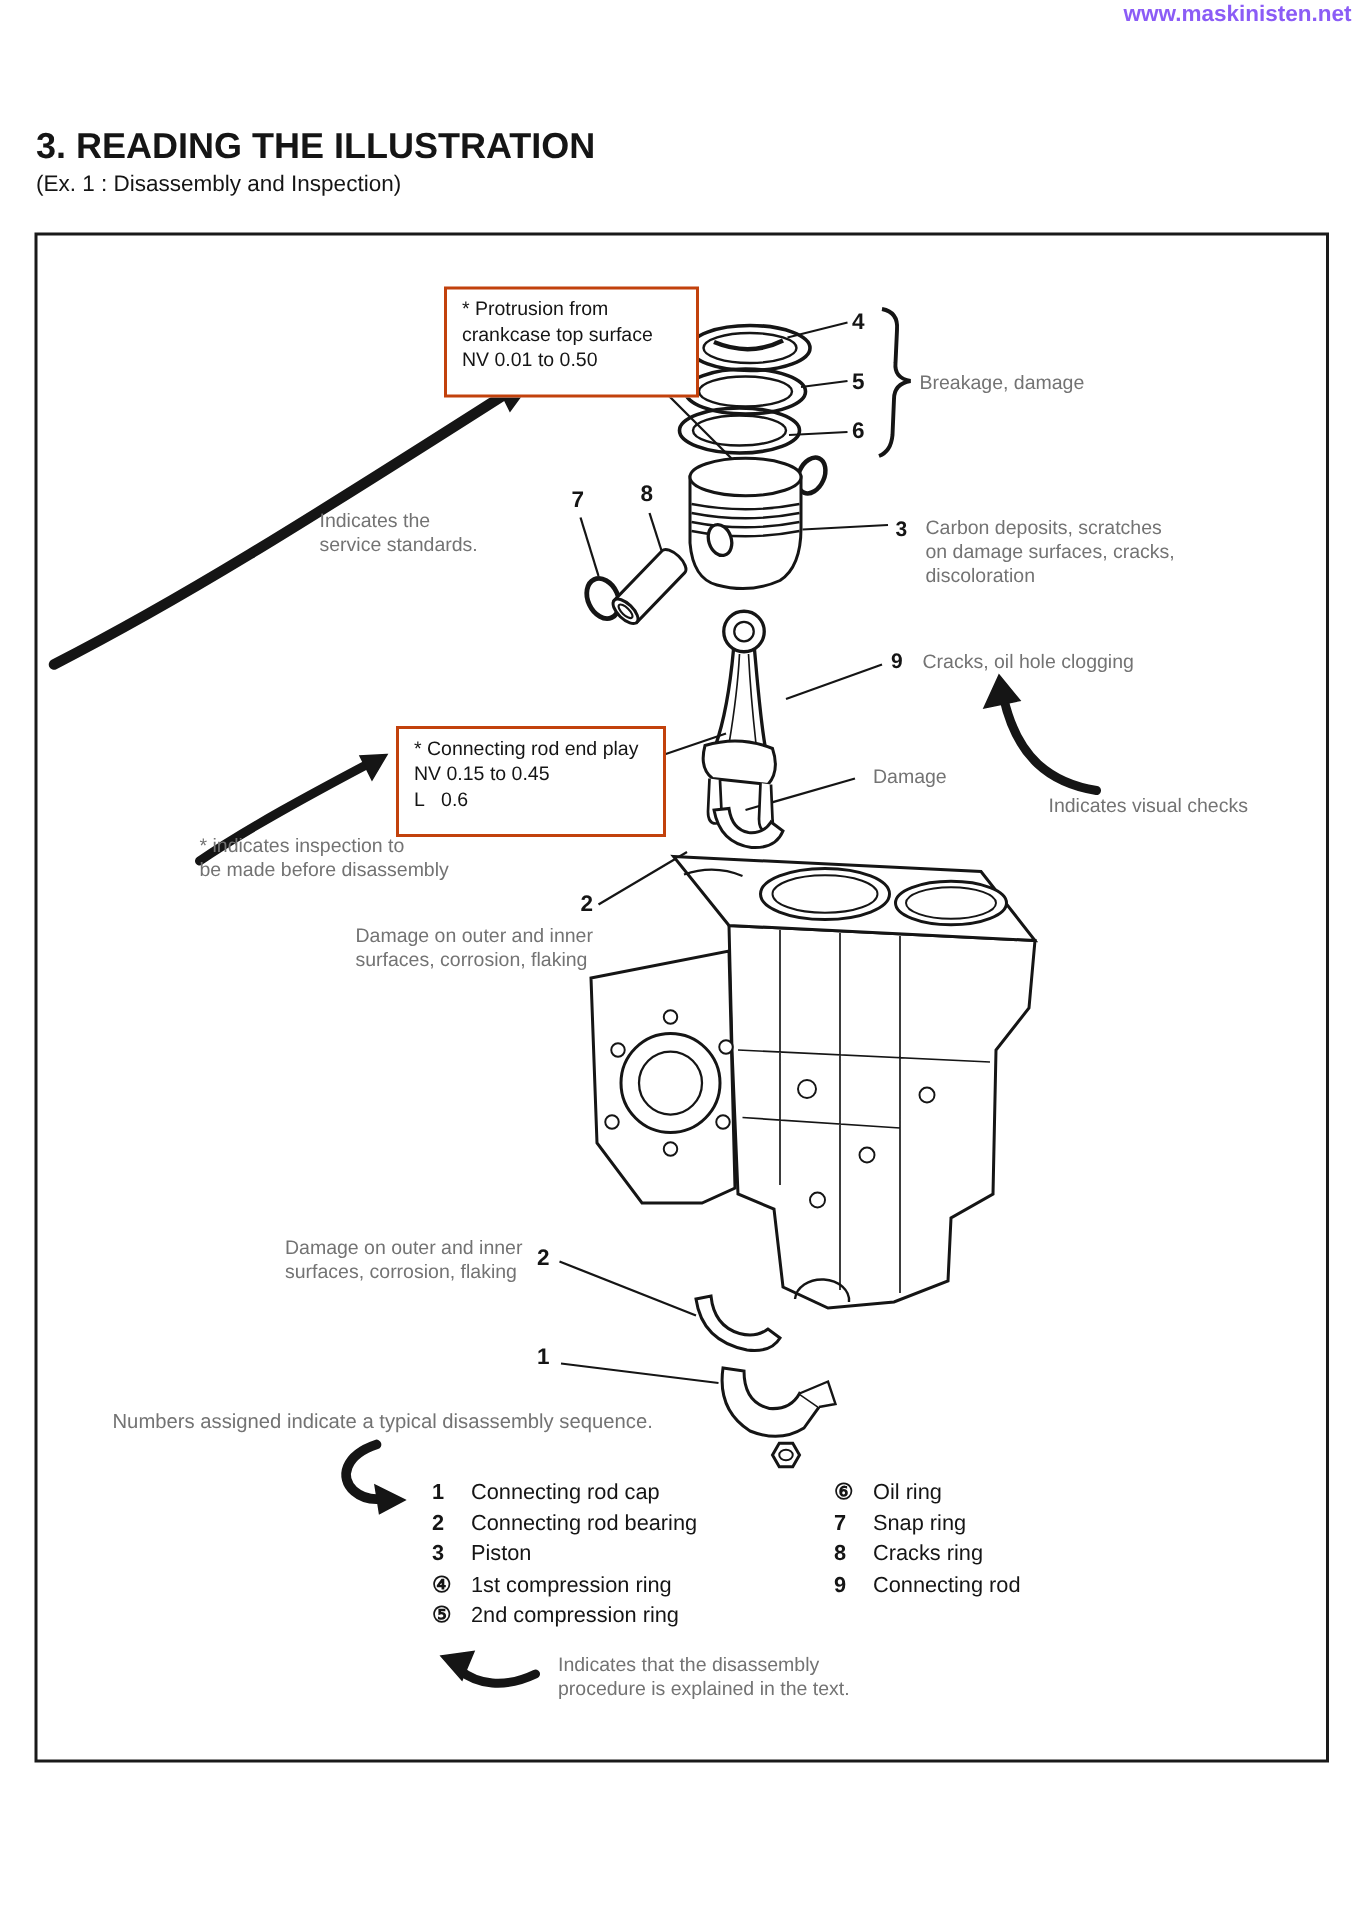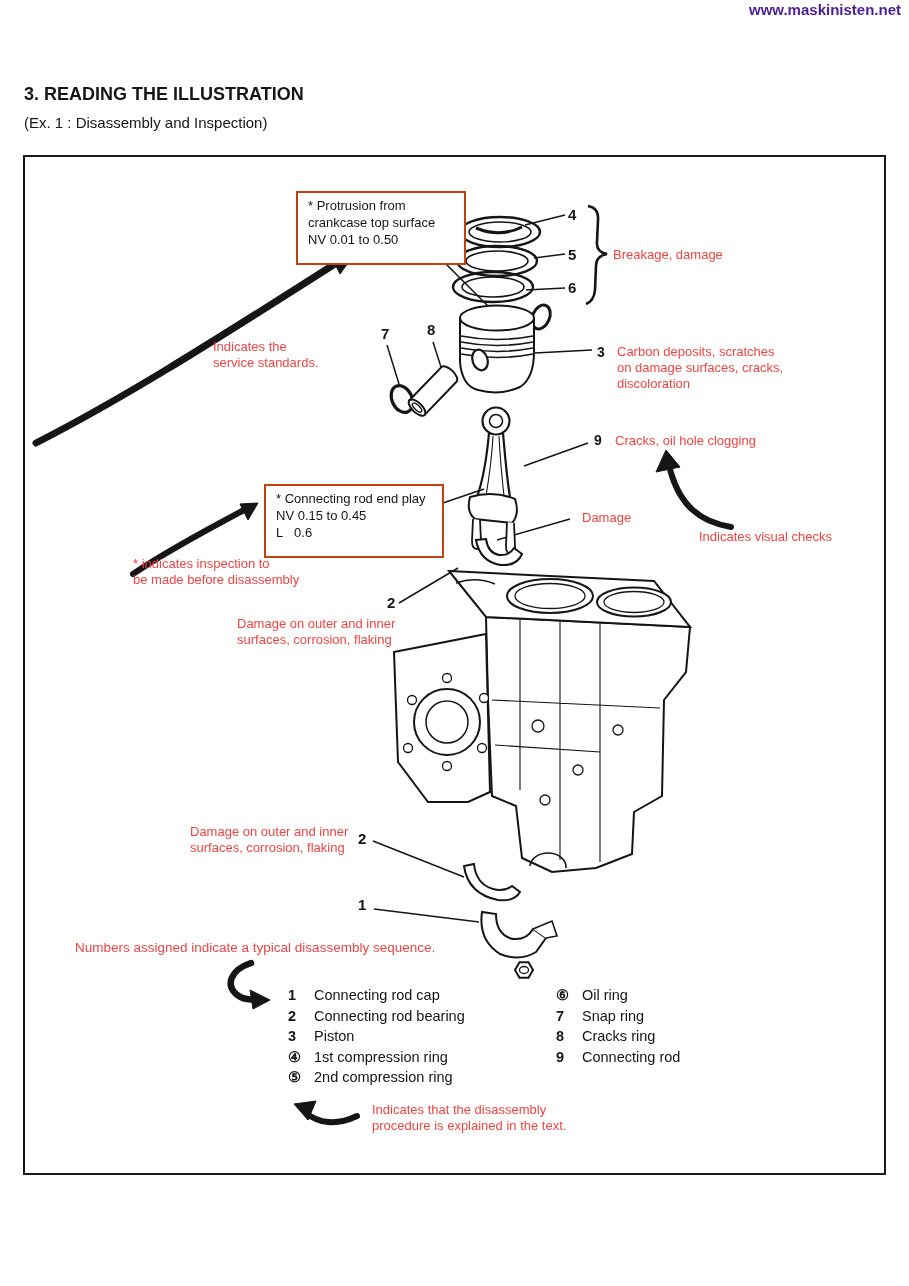--- a/index.html
+++ b/index.html
@@ -1,39 +1,39 @@
 <!DOCTYPE html>
 <html><head>
 <meta charset="utf-8">
 <style>
   html,body{margin:0;padding:0;background:#ffffff;}
   body{width:909px;height:1286px;position:relative;overflow:hidden;
        font-family:"Liberation Sans",sans-serif;color:#151515;}
-  .lbl{position:absolute;font-size:13px;line-height:1.24;color:#ef4444;
+  .lbl{position:absolute;font-size:13px;line-height:1.24;color:#737373;
        white-space:pre-line;}
   .callout{position:absolute;font-size:15px;font-weight:bold;color:#151515;}
   .callout-sm{position:absolute;font-size:14px;font-weight:bold;color:#151515;}
   #watermark{position:absolute;top:1px;right:8px;font-size:15px;font-weight:bold;}
-  #title{position:absolute;top:84px;left:24px;font-size:18px;font-weight:bold;}
+  #title{position:absolute;top:84px;left:24px;font-size:24px;font-weight:bold;}
   #subtitle{position:absolute;top:114px;left:24px;font-size:15px;}
   #frame{position:absolute;top:155px;left:23px;width:859px;height:1016px;
          border:2px solid #1a1a1a;}
   .notebox{position:absolute;border:2px solid #c2410c;background:#fff;
            padding:5px 8px 14px 10px;font-size:13px;line-height:1.3;
            white-space:pre-line;z-index:3;}
   #svgart{position:absolute;top:0;left:0;z-index:1;}
   .txt{z-index:2;}
   .list-col{position:absolute;z-index:2;font-size:14.5px;line-height:20.5px;}
   .list-row{display:flex;}
   .list-row .num{width:26px;font-weight:bold;}
 </style>
 </head>
 <body>
 
-<div id="watermark" style="color: #4c1d95;">www.maskinisten.net</div>
+<div id="watermark" style="color: #8b5cf6;">www.maskinisten.net</div>
 <div id="title" class="txt">3. READING THE ILLUSTRATION</div>
 <div id="subtitle" class="txt">(Ex. 1 : Disassembly and Inspection)</div>
 
 <div id="frame"></div>
 
 <svg id="svgart" width="909" height="1286" viewBox="0 0 909 1286">
   <g fill="none" stroke="#151515" stroke-width="1.5">
 
     <line x1="525" y1="225" x2="565" y2="215"></line>
     <line x1="534" y1="258" x2="565" y2="254"></line>

